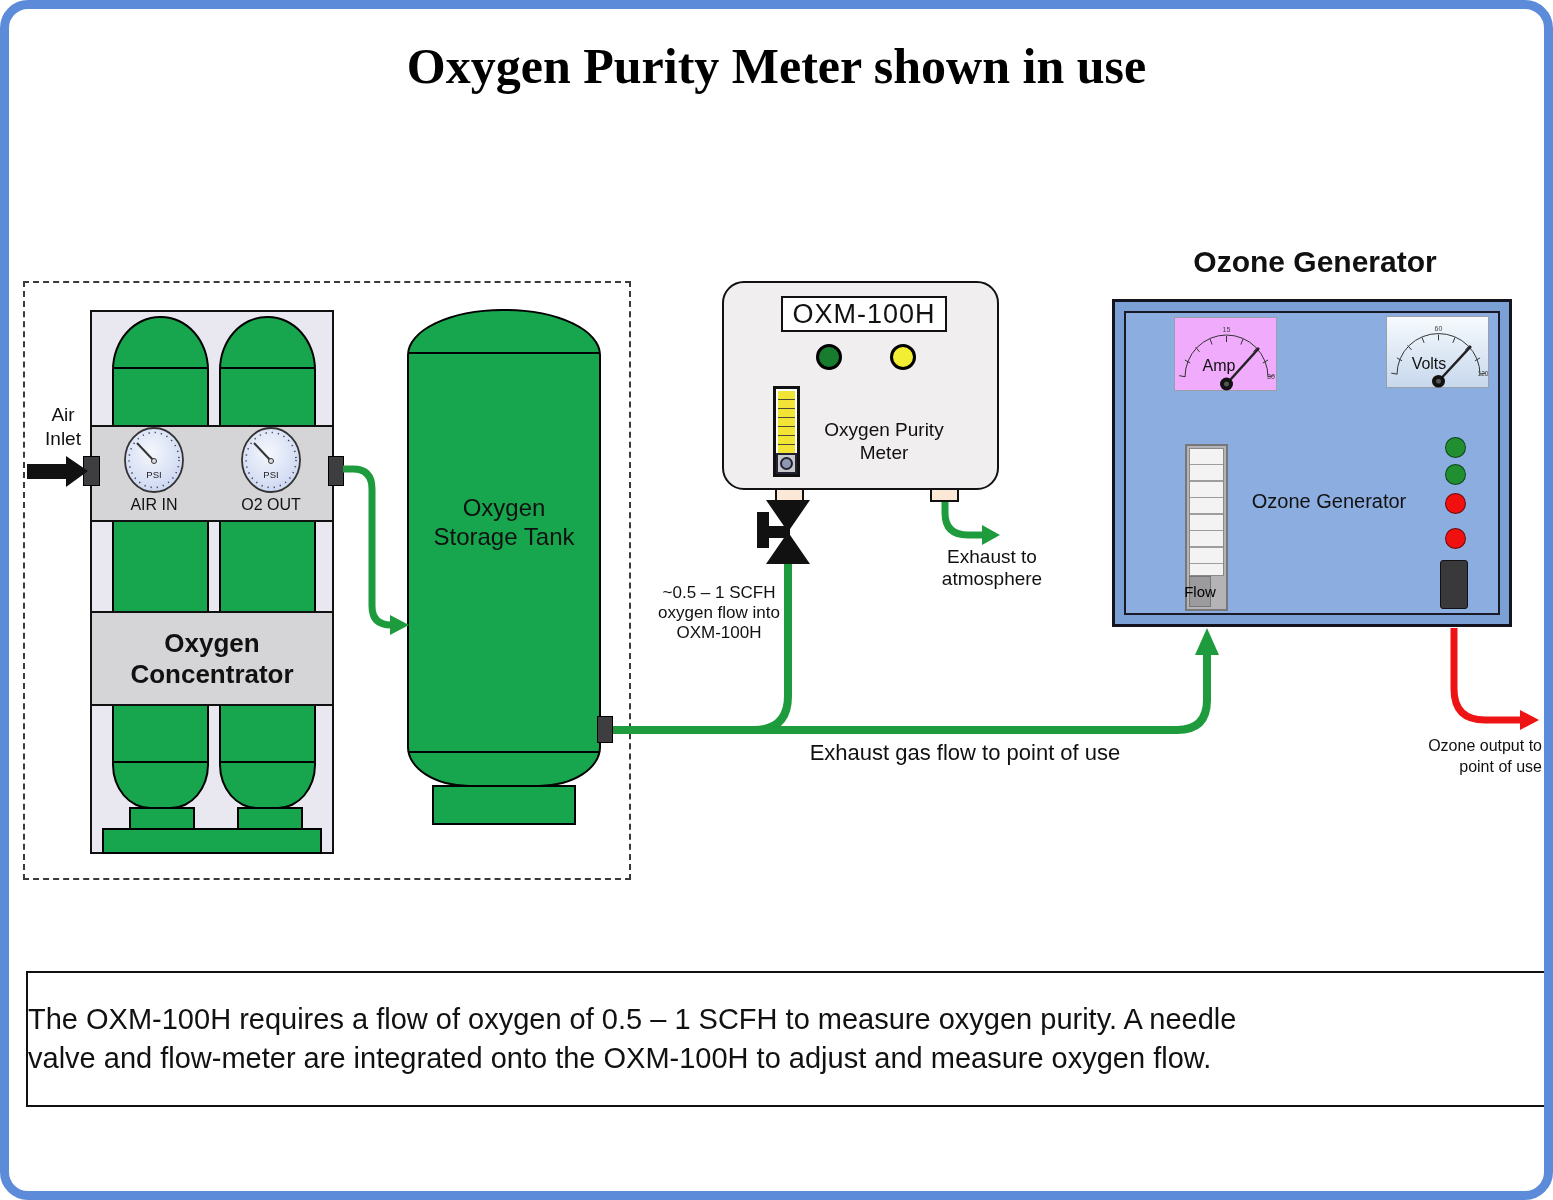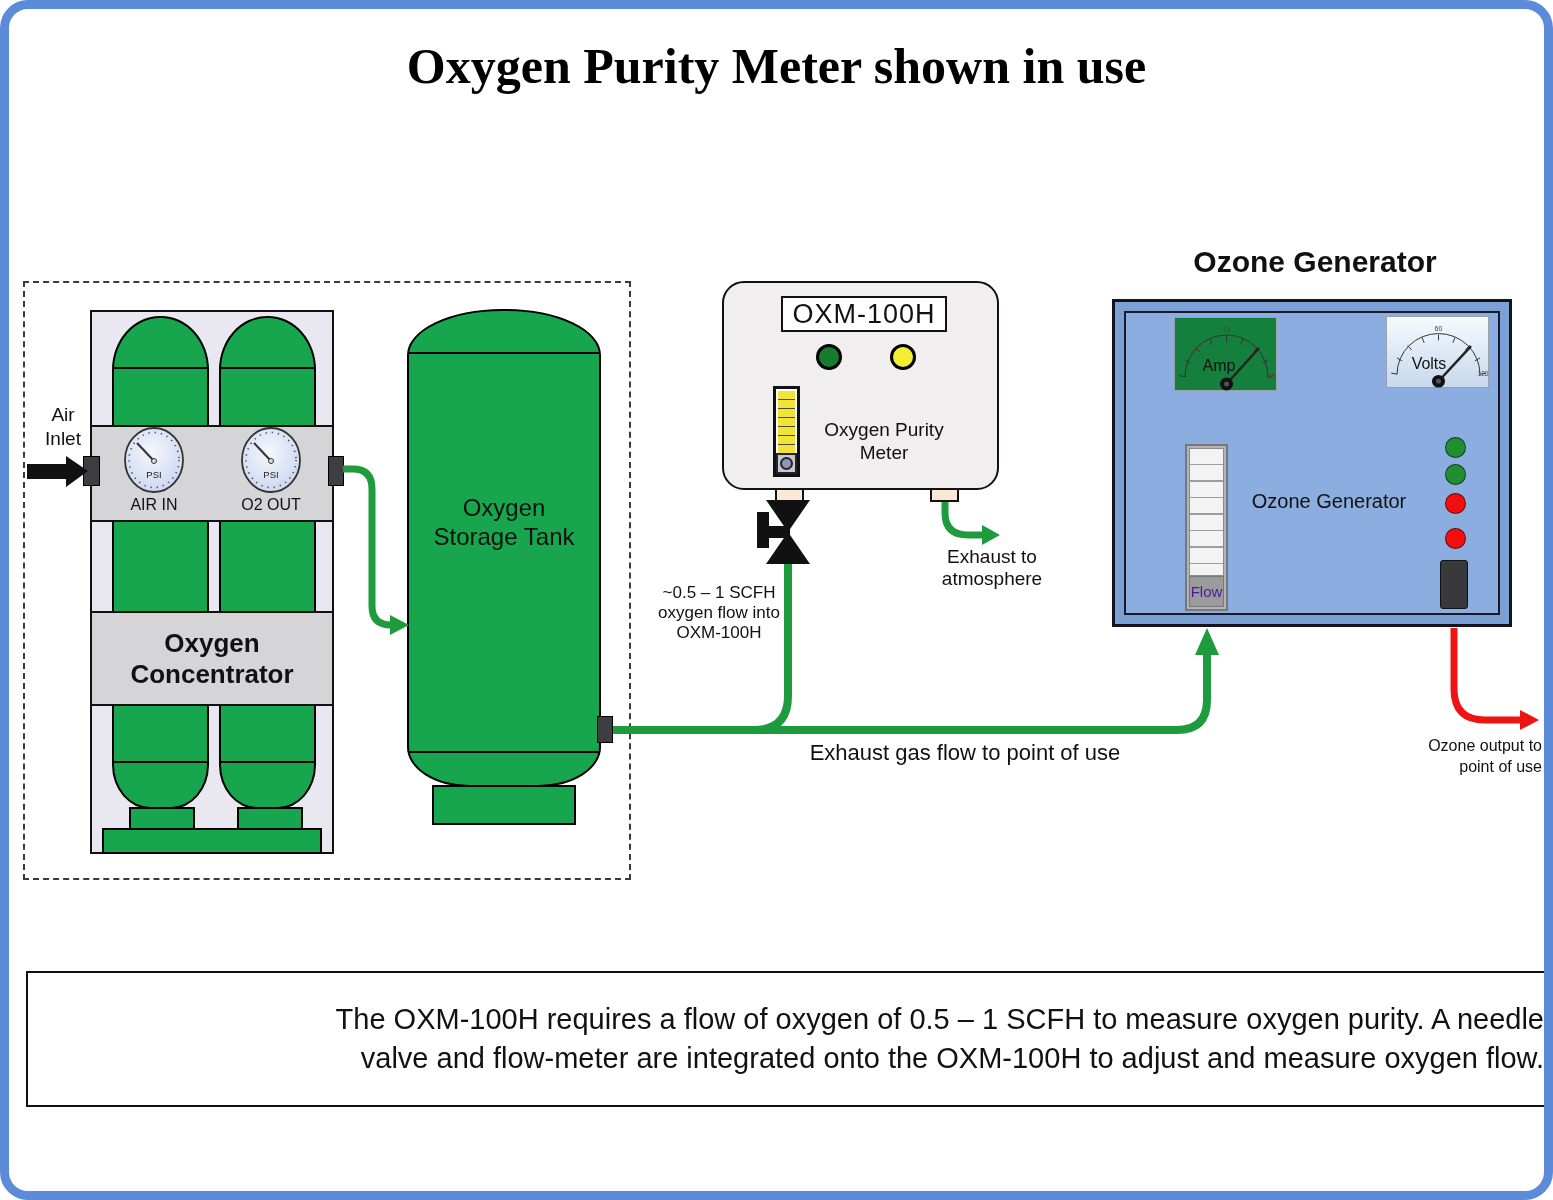--- a/index.html
+++ b/index.html
@@ -63,38 +63,38 @@
   #fitting-valve{left:766px; top:479px;}
   #fitting-exhaust{left:921px; top:479px;}
   #flow-note{left:632px; top:574px; width:156px; text-align:center; font-size:17px; line-height:20px;}
   #exhaust-label{left:922px; top:537px; width:122px; text-align:center; font-size:19px; line-height:22px;}
   #pipe-label{left:790px; top:731px; width:332px; text-align:center; font-size:22px;}
   
   #ozone-title{left:1136px; top:236px; width:340px; text-align:center; font-weight:bold; font-size:30px;}
   #ozone-box{left:1103px; top:290px; width:400px; height:328px; background:#7BA0D6; border:3px solid #14141e; z-index:2;}
   #ozone-panel{left:1115px; top:302px; width:376px; height:304px; background:#8CADE0; border:2px solid #1a1a26; z-index:3;}
   .meter{z-index:4; border:1px solid #9aA0aa;}
-  #amp-meter{left:1165px; top:308px; width:103px; height:74px; background:#15803d;}
+  #amp-meter{left:1165px; top:308px; width:103px; height:74px; background:#f0abfc;}
   #volts-meter{left:1377px; top:307px; width:103px; height:72px; background:linear-gradient(#F6FAFE,#C7D8EC);}
   #oz-flow-frame{left:1176px; top:435px; width:43px; height:167px; background:#B4B4B6; border:2px solid #77777a; z-index:4;}
   #oz-flow-segs{left:1180px; top:439px; width:35px; height:128px; border:1px solid #8a8a8e; z-index:5;
     background:repeating-linear-gradient(to bottom,#F3F3F3 0 15px,#9d9da0 15px 16.5px);}
-  #oz-flow-label{left:1180px; top:567px; width:35px; height:31px; background:#9B9B9D; border:1px solid #77777a; z-index:5;
-    display:flex; align-items:center; justify-content:center; font-size:15px; color:#4c1d95;}
+  #oz-flow-label{left:1180px; top:567px; width:22px; height:31px; background:#9B9B9D; border:1px solid #77777a; z-index:5;
+    display:flex; align-items:center; justify-content:center; font-size:15px; color:#000000;}
   #ozone-panel-label{left:1228px; top:481px; width:184px; text-align:center; font-size:20px; z-index:4;}
   .oz-led{width:21px; height:21px; border-radius:50%; border:1px solid rgba(0,0,0,.55); z-index:4;}
   #oz-led1{left:1436px; top:428px; background:#1F8F31;}
   #oz-led2{left:1436px; top:455px; background:#1F8F31;}
   #oz-led3{left:1436px; top:484px; background:#F01010;}
   #oz-led4{left:1436px; top:519px; background:#F01010;}
   #oz-switch{left:1431px; top:551px; width:28px; height:49px; background:#39393B; border:1px solid #111; border-radius:3px; z-index:4;}
   #ozone-output-label{left:1389px; top:726px; width:144px; text-align:right; font-size:16px; line-height:21px;}
   
   #footer-box{left:17px; top:962px; width:1520px; height:136px; border:2px solid #111; background:#fff;
-    display:flex; flex-direction:column; align-items:flex-end; justify-content:center; font-size:29px; line-height:39px;}
+    display:flex; flex-direction:column; align-items:flex-start; justify-content:center; font-size:29px; line-height:39px;}
 </style>
 </head>
 <body>
 
 <div id="stage">
 
   <div id="main-title" class="abs">Oxygen Purity Meter shown in use</div>
 
   <div id="dashed-region" class="abs"></div>
 

